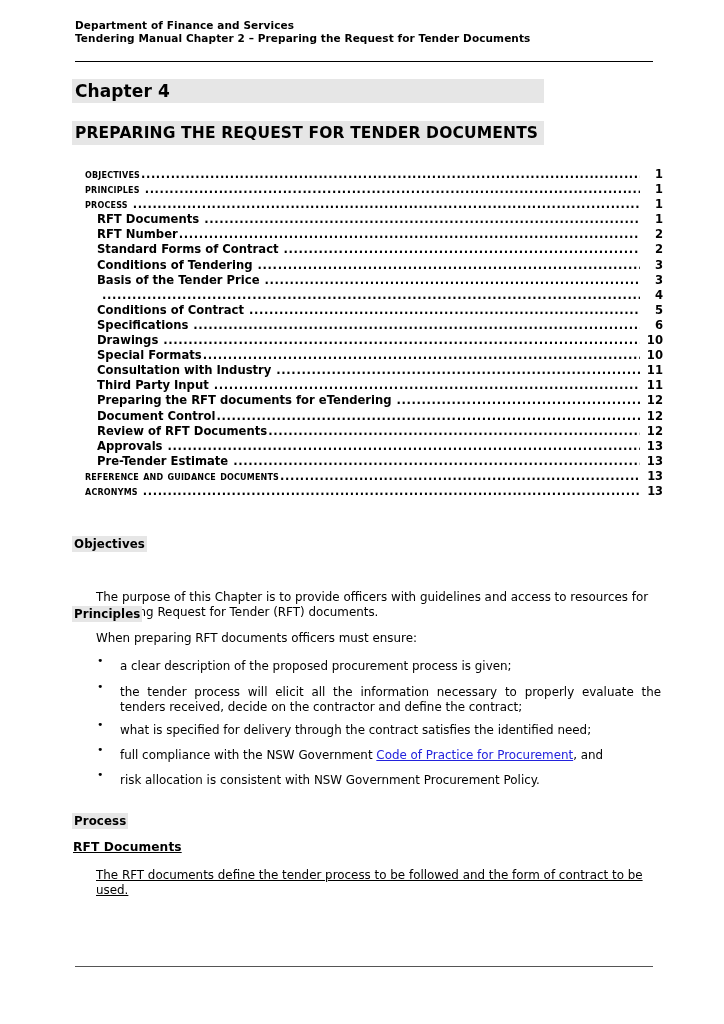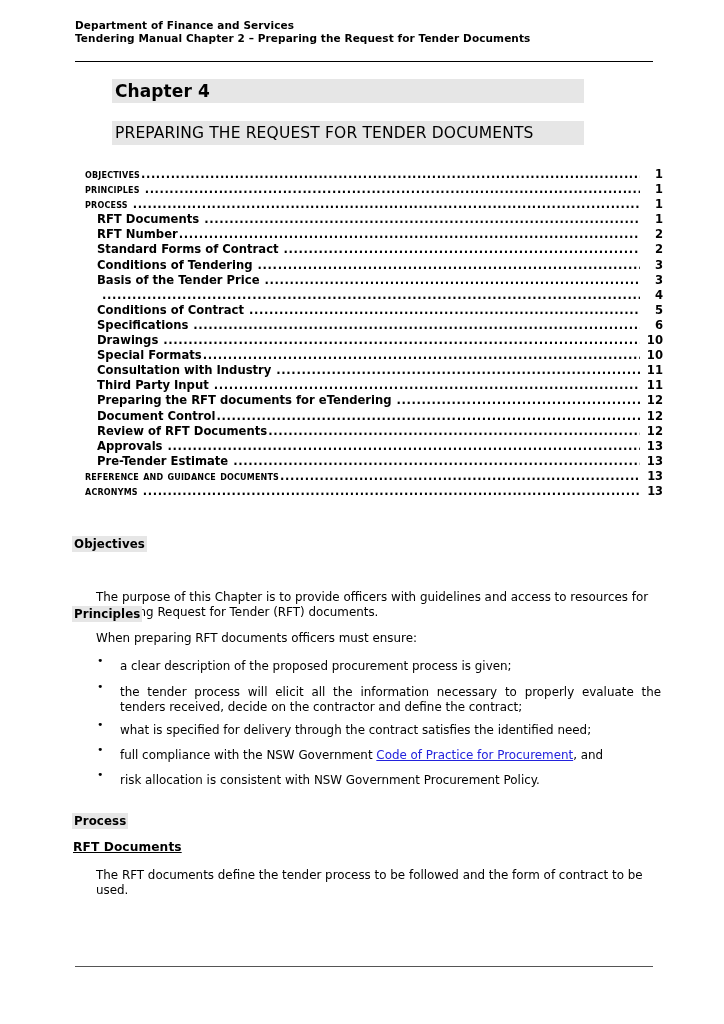--- a/index.html
+++ b/index.html
@@ -46,39 +46,38 @@
   }
 
   
   .band {
     position: absolute;
     left: 72px;
     width: 472px;
     background: #e6e6e6;
     display: flex;
     align-items: center;
-    margin-left: 40px;
   }
   .band-chapter {
     top: 79px;
     height: 24px;
   }
   .band-chapter .band-text {
     font-size: 17px;
     font-weight: bold;
     padding-left: 3px;
     letter-spacing: 0.1px;
   }
   .band-title {
     top: 121px;
     height: 24px;
   }
   .band-title .band-text {
     font-size: 15.5px;
-    font-weight: normal;
+    font-weight: bold;
     padding-left: 3px;
     letter-spacing: 0.15px;
   }
 
   
   .toc {
     position: absolute;
     left: 85px;
     top: 167px;
     width: 578px;
@@ -411,19 +410,19 @@
     </div>
 
     <div class="sec-head" style="top:810px;">
       <span class="hl">Process</span>
     </div>
 
     <div class="sub-head" style="top:836px;">
       <span class="sh">RFT Documents</span>
     </div>
 
-    <div class="para" style="top:868px;">The RFT documents define the tender process to be followed and the form of contract to be used.</div>
+    <div class="para" style="top:868px;text-decoration:underline;">The RFT documents define the tender process to be followed and the form of contract to be used.</div>
 
   </div>
 
   <div class="footer-rule"></div>
 
 </div>
 
 </body></html>

